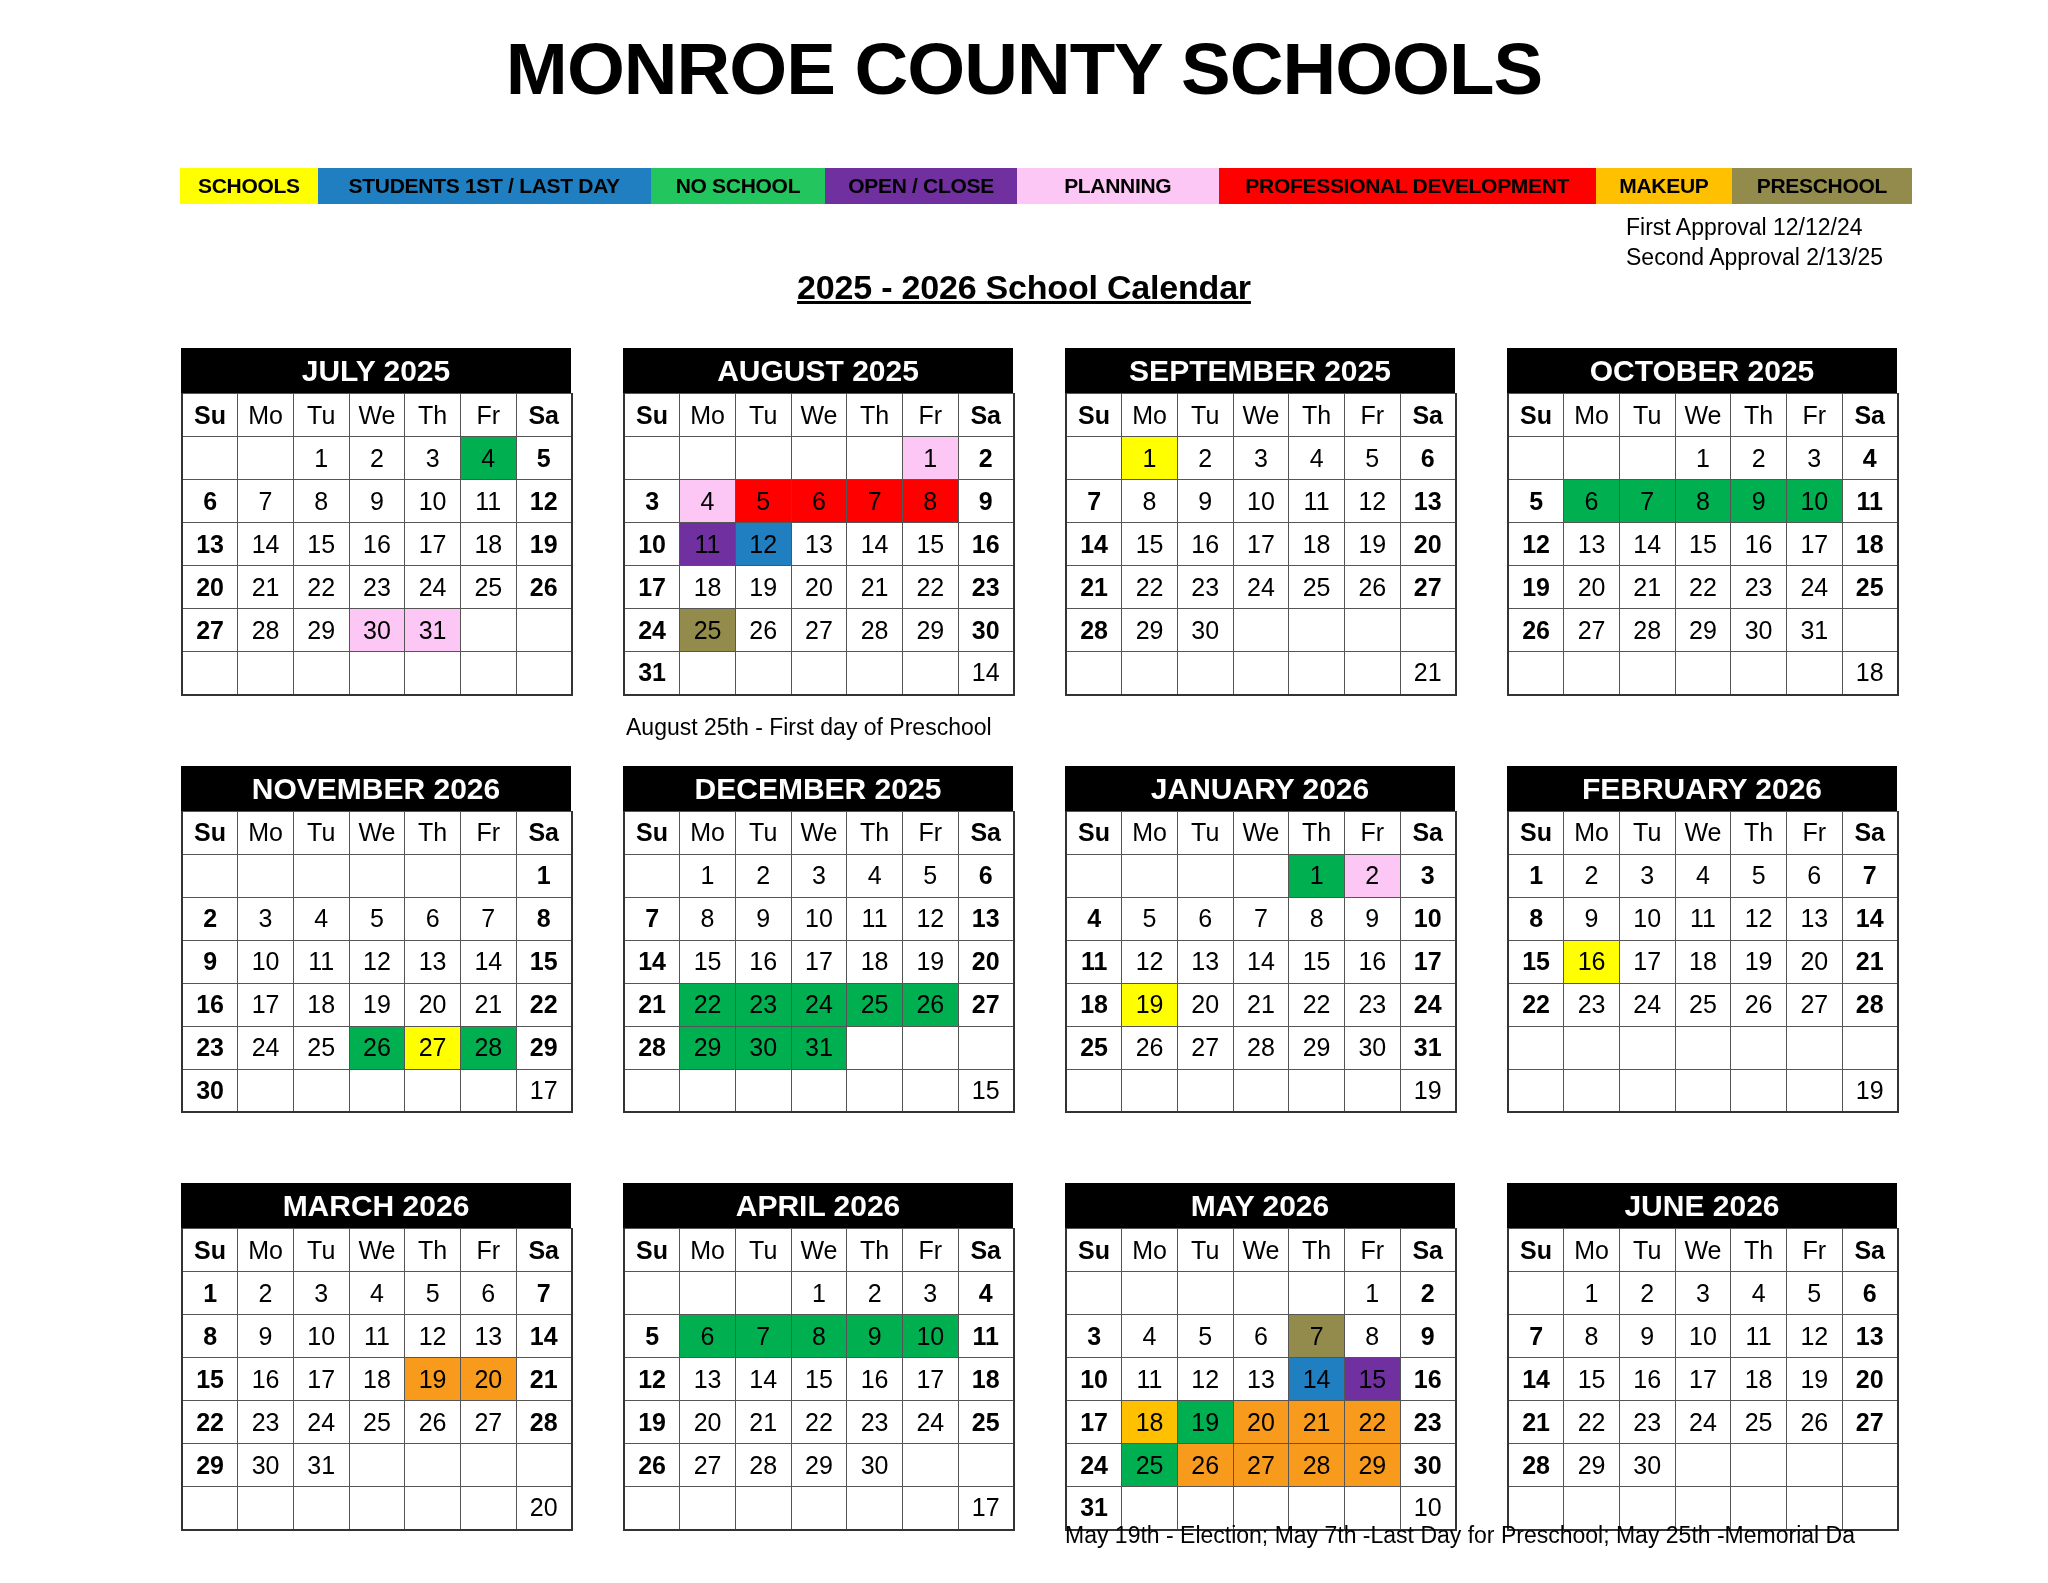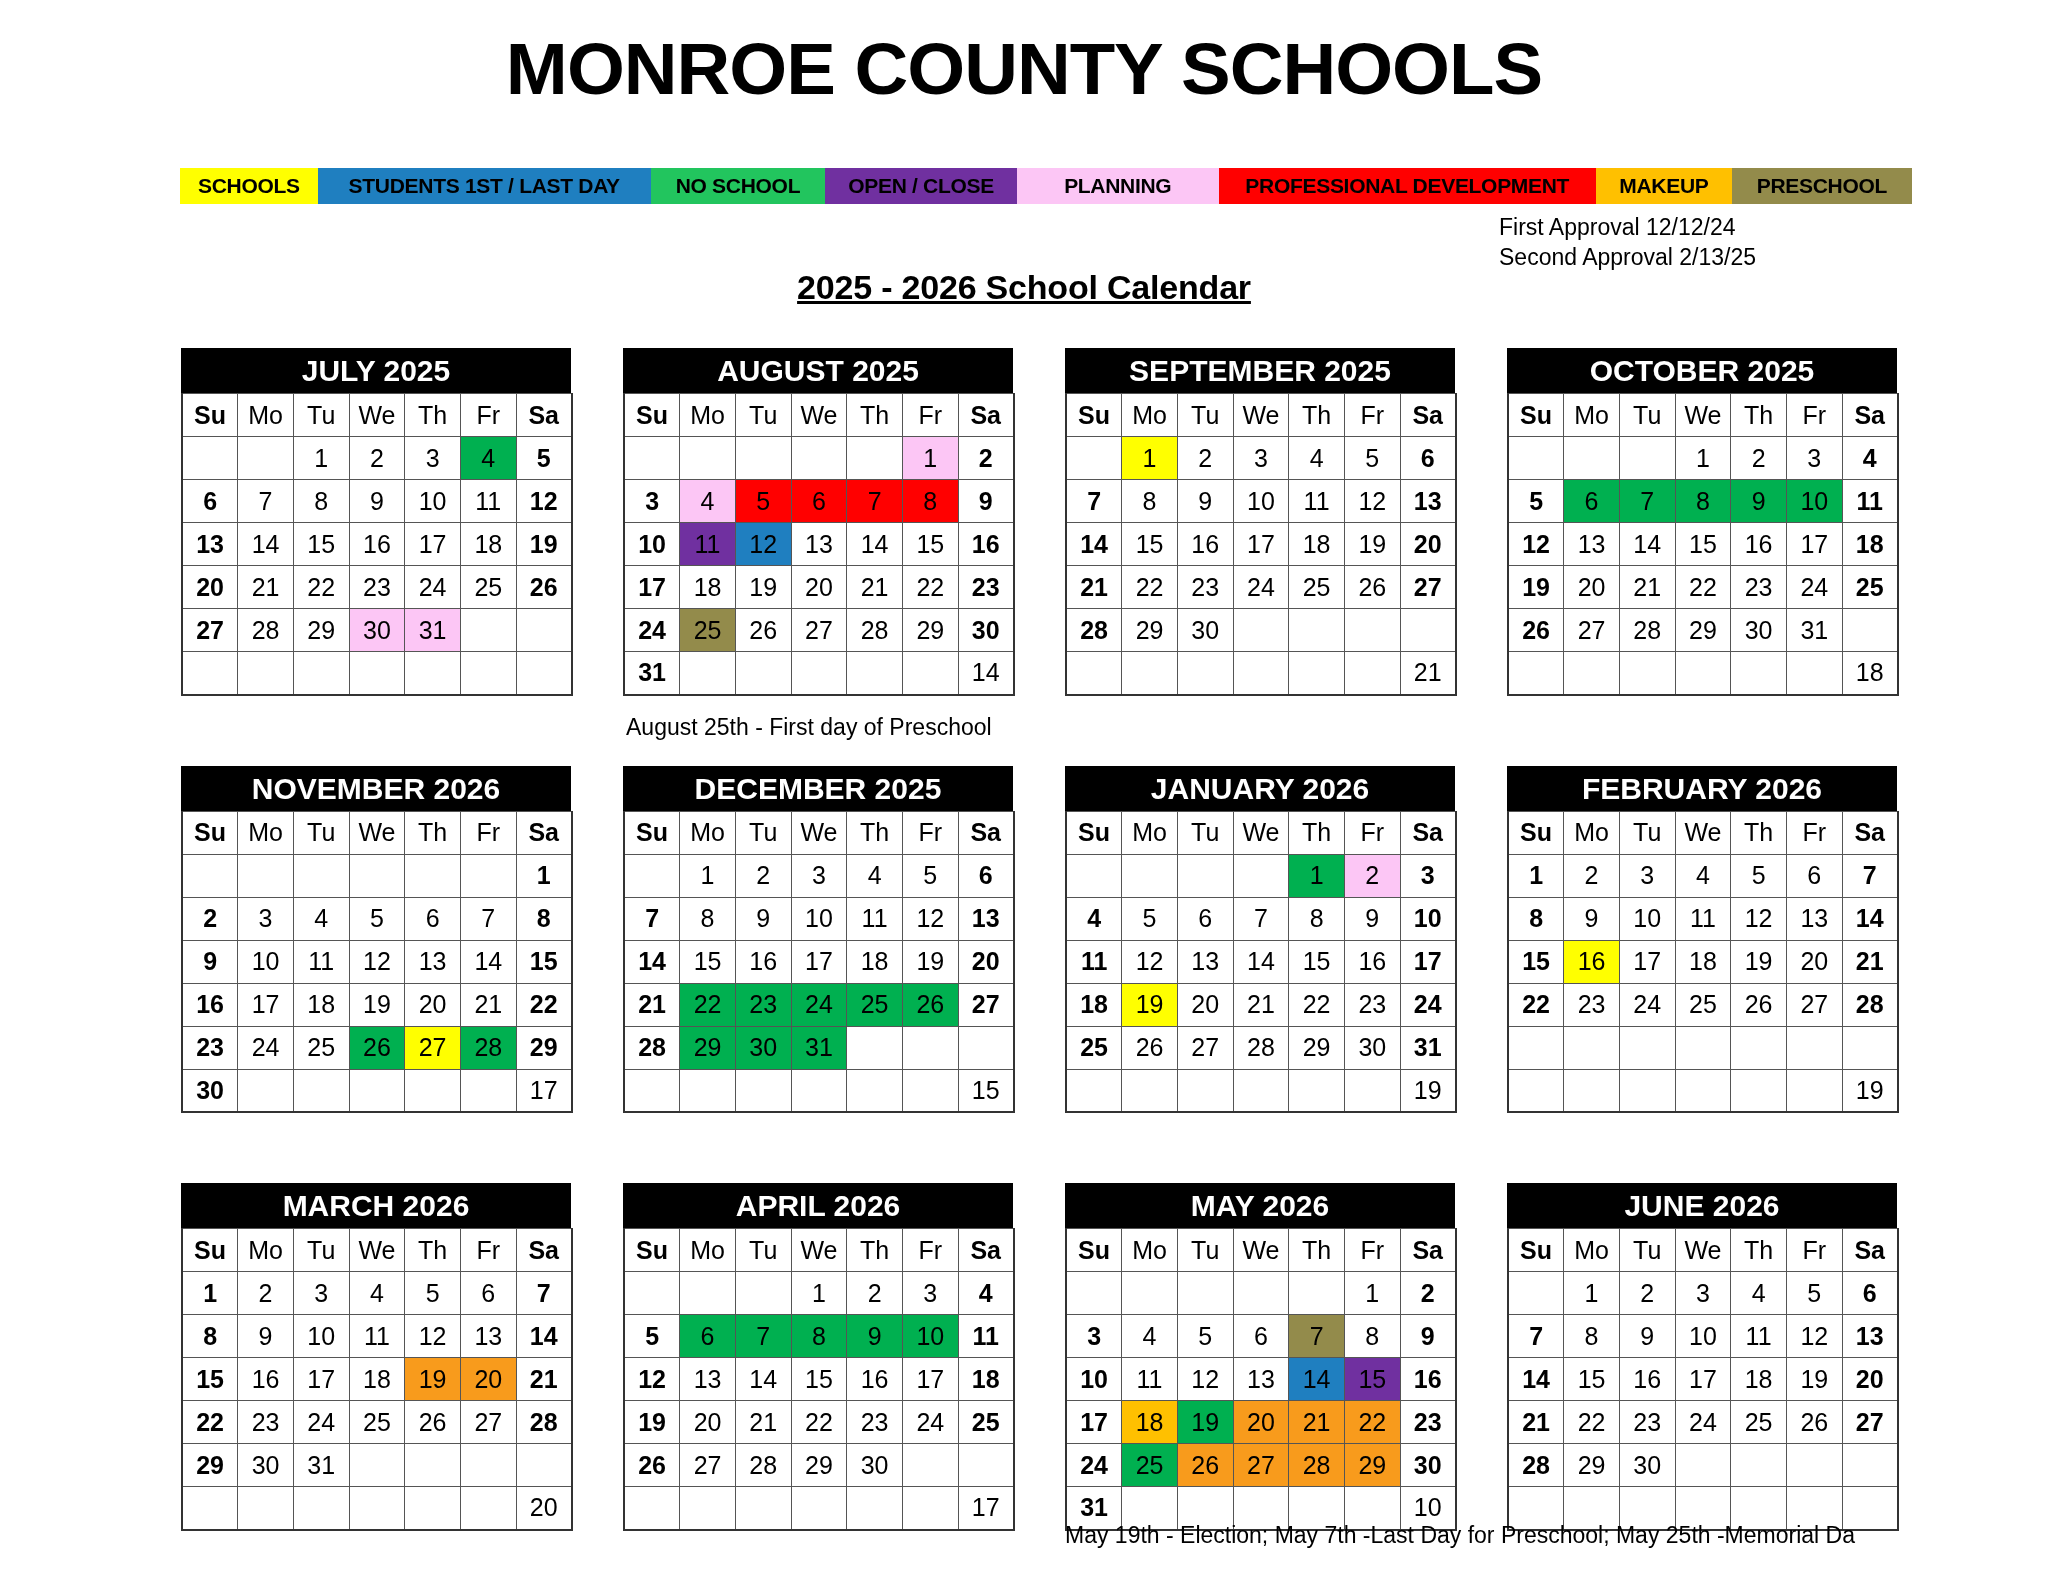--- a/index.html
+++ b/index.html
@@ -40,21 +40,21 @@
     font-size:21px;
     font-weight:bold;
     color:#000;
     white-space:nowrap;
     padding:0 6px;
     letter-spacing:-0.3px;
   }
 
   .approvals{
     position:absolute;
-    left:1499px; top:212px;
+    left:1626px; top:212px;
     font-size:23px;
     line-height:1.32;
     white-space:nowrap;
   }
 
   .subtitle{
     position:absolute;
     left:0;top:268px;width:2048px;
     text-align:center;
     font-size:34px;

